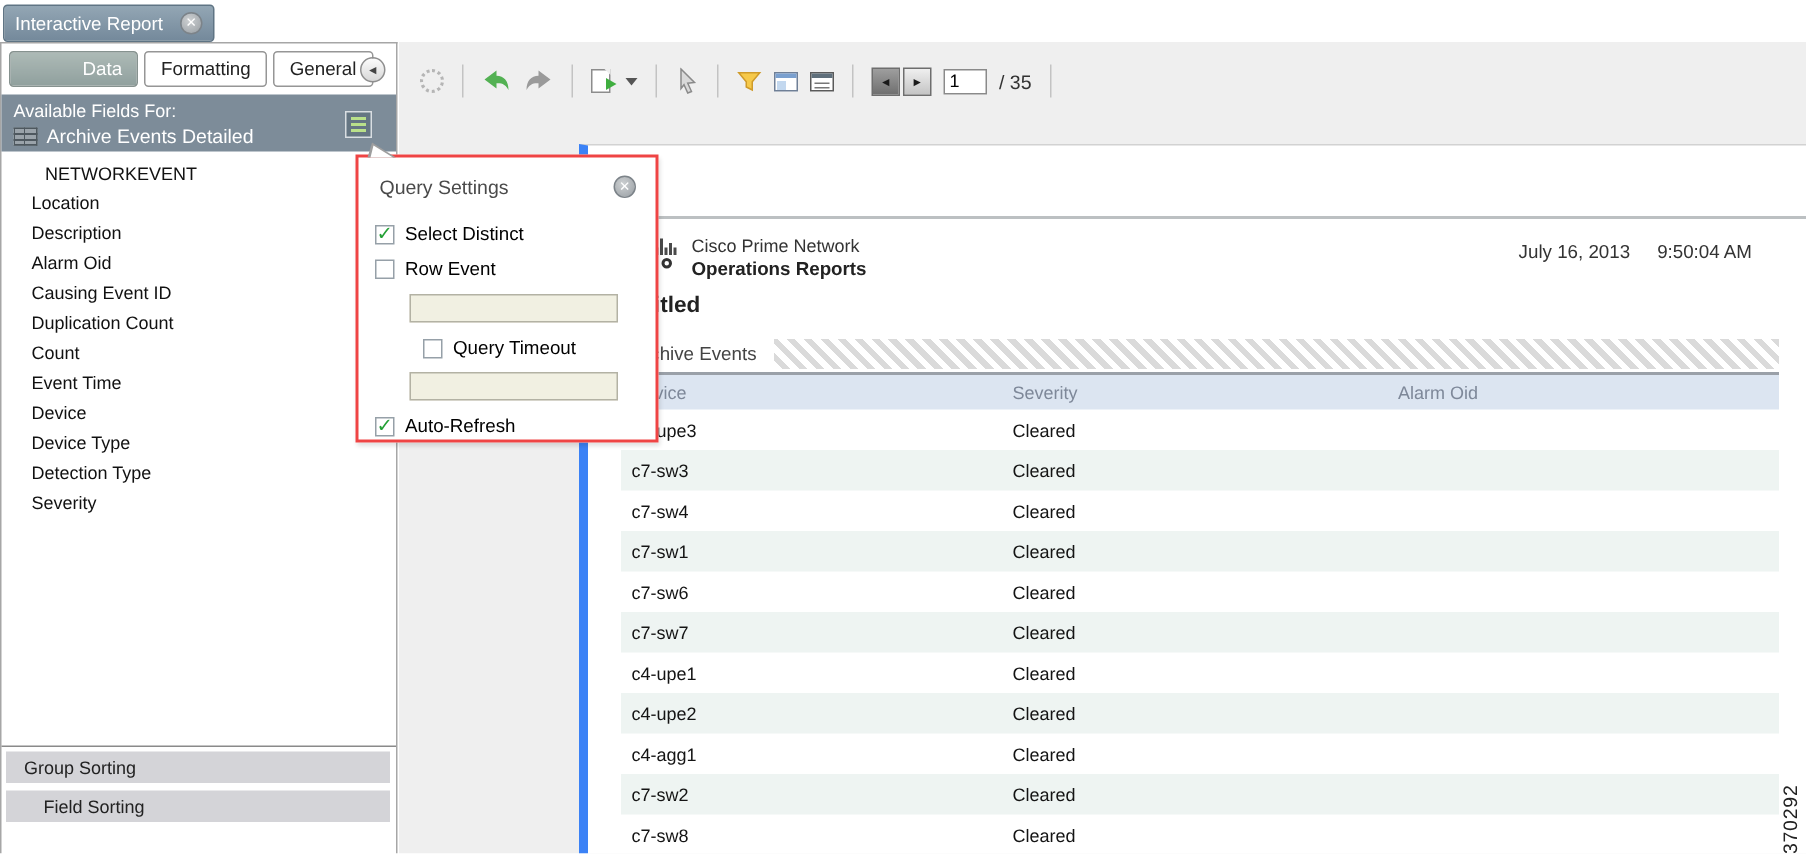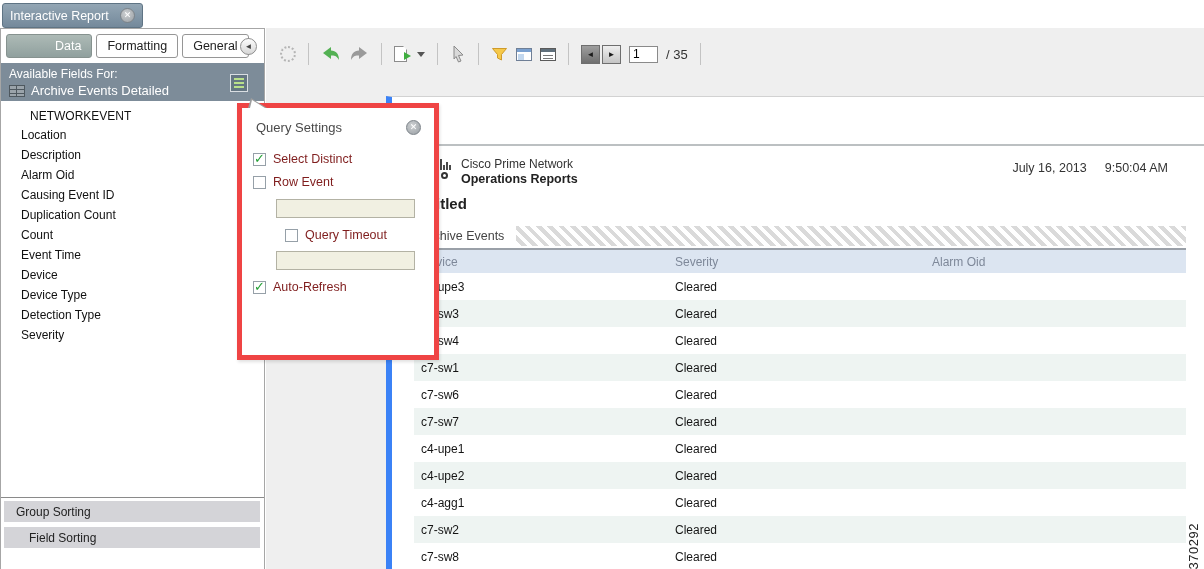--- a/index.html
+++ b/index.html
@@ -134,37 +134,37 @@
   .trow:nth-child(even) { background:#eef4f2; }
   .tcell { padding-left:7px; }
   .c0 { width:254px; } .c1 { width:257px; } .c2 { width:261px; }
   .figure-num {
     position:absolute; right:3px; bottom:0; writing-mode:vertical-rl;
     transform:rotate(180deg); font-size:13px; color:#222; letter-spacing:0.5px;
   }
 
   
   .popup {
-    position:absolute; left:237px; top:103px; width:202px; height:257px;
-    background:#fff; border:5px solid #ef4444; z-index:30;
+    position:absolute; left:237px; top:103px; width:202px; height:192px;
+    background:#fff; border:2px solid #ef4444; z-index:30;
     box-shadow:1px 2px 3px rgba(0,0,0,0.12);
   }
   .popup::before {
     content:""; position:absolute; left:6px; top:-10px;
     border-left:3px solid transparent; border-right:16px solid transparent;
     border-bottom:10px solid #9e9e9e;
   }
   .popup::after {
     content:""; position:absolute; left:8px; top:-8px;
     border-left:2px solid transparent; border-right:13px solid transparent;
     border-bottom:8px solid #fff;
   }
   .popup-title { position:absolute; left:14px; top:12px; font-size:13px; color:#4a4a4a; }
   .popup-close { position:absolute; right:13px; top:12px; }
-  .qrow { position:absolute; left:11px; display:flex; align-items:center; gap:7px; font-size:12.5px; color:#7f1d1d; }
+  .qrow { position:absolute; left:11px; display:flex; align-items:center; gap:7px; font-size:12.5px; color:#000000; }
   .r1 { top:44px; } .r2 { top:67px; } .r3 { top:120px;padding-left:32px; } .r4 { top:172px; }
   .checkbox { width:13px; height:13px; border:1px solid #96a0a8; background:#fff; position:relative; flex:0 0 13px; }
   .checkbox.checked::after {
     content:"✓"; position:absolute; left:0; top:-3px;
     font-size:13px; font-weight:bold; color:#23a035;
   }
   .qinput {
     position:absolute; left:34px; width:139px; height:19px;
     background:#f1f0e2; border:1px solid #b3b2a4; font-size:12px; padding:0 4px; font-family:inherit;
   }

